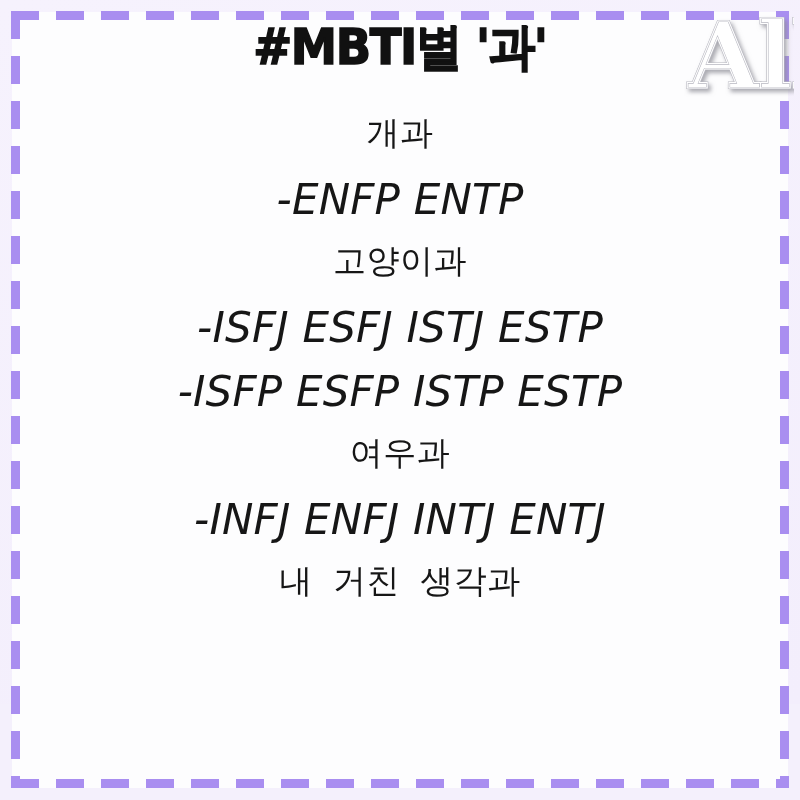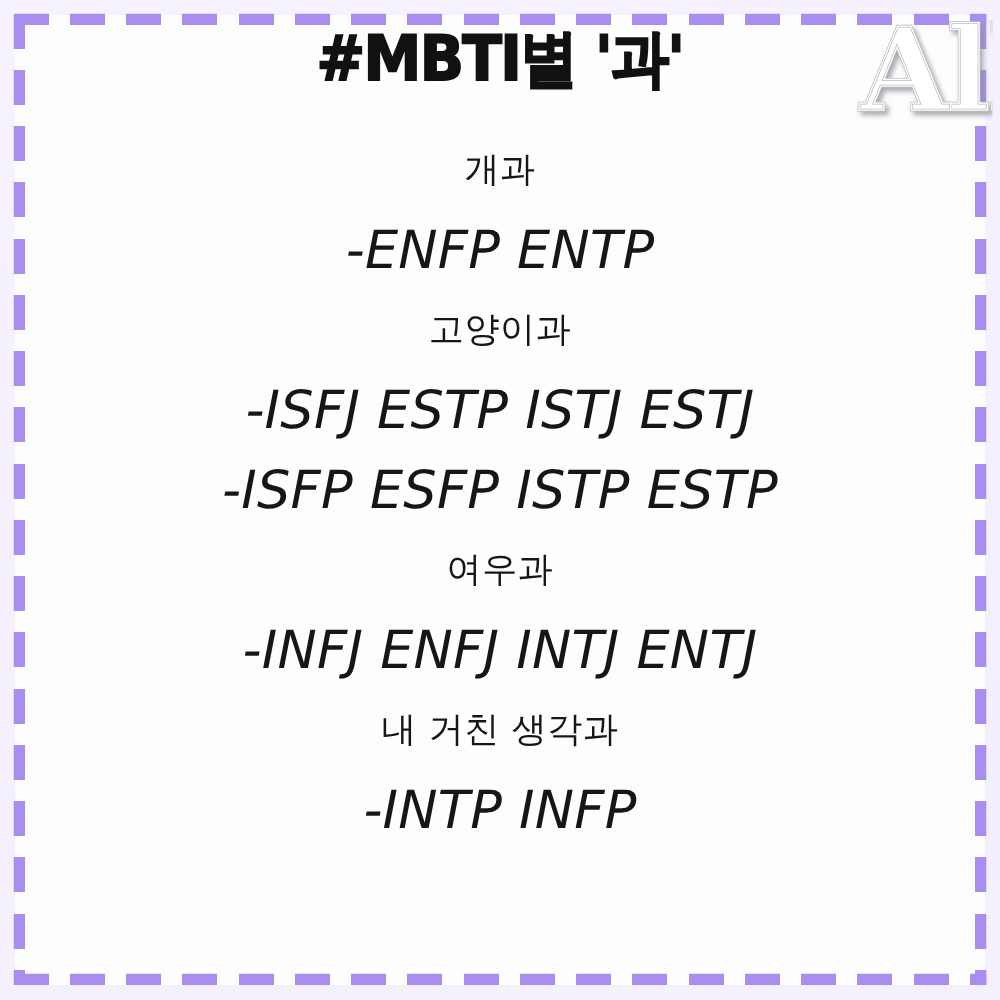--- a/index.html
+++ b/index.html
@@ -106,22 +106,23 @@
     display: block;
     width: 800px;
     text-align: center;
     color: #161616;
     line-height: 64px;
     height: 64px;
     white-space: nowrap;
     font-weight: 400;
   }
   .line.ko {
-    font-size: 28px;
+    font-size: 33px;
     letter-spacing: 0.5px;
+    font-family: Liberation Mono, monospace;
   }
   .line.mbti {
     font-size: 42px;
     letter-spacing: 0.2px;
     font-style: italic;
   }
 
   
   #watermark {
     position: absolute;
@@ -139,26 +140,25 @@
 <div id="card">
 
   <div id="inner-panel" style="background: rgb(253, 253, 254);"></div>
 
   <div id="title">#MBTI별 '과'</div>
 
   <div id="lines">
       <div class="line ko">개과</div>
       <div class="line mbti">-ENFP ENTP</div>
       <div class="line ko">고양이과</div>
-      <div class="line mbti">-ISFJ ESTP ISTJ ESTJ</div>
+      <div class="line mbti">-ISFJ ESFJ ISTJ ESTP</div>
       <div class="line mbti">-ISFP ESFP ISTP ESTP</div>
       <div class="line ko">여우과</div>
       <div class="line mbti">-INFJ ENFJ INTJ ENTJ</div>
       <div class="line ko">내 거친 생각과</div>
-      <div class="line mbti">-INTP INFP</div>
     </div>
 
   <div id="dashed-frame" style="--frame: #a98ef0;">
     <div class="dash-edge dash-top"></div>
     <div class="dash-edge dash-bottom"></div>
     <div class="dash-edge dash-left"></div>
     <div class="dash-edge dash-right"></div>
   </div>
 
   <div id="watermark">

